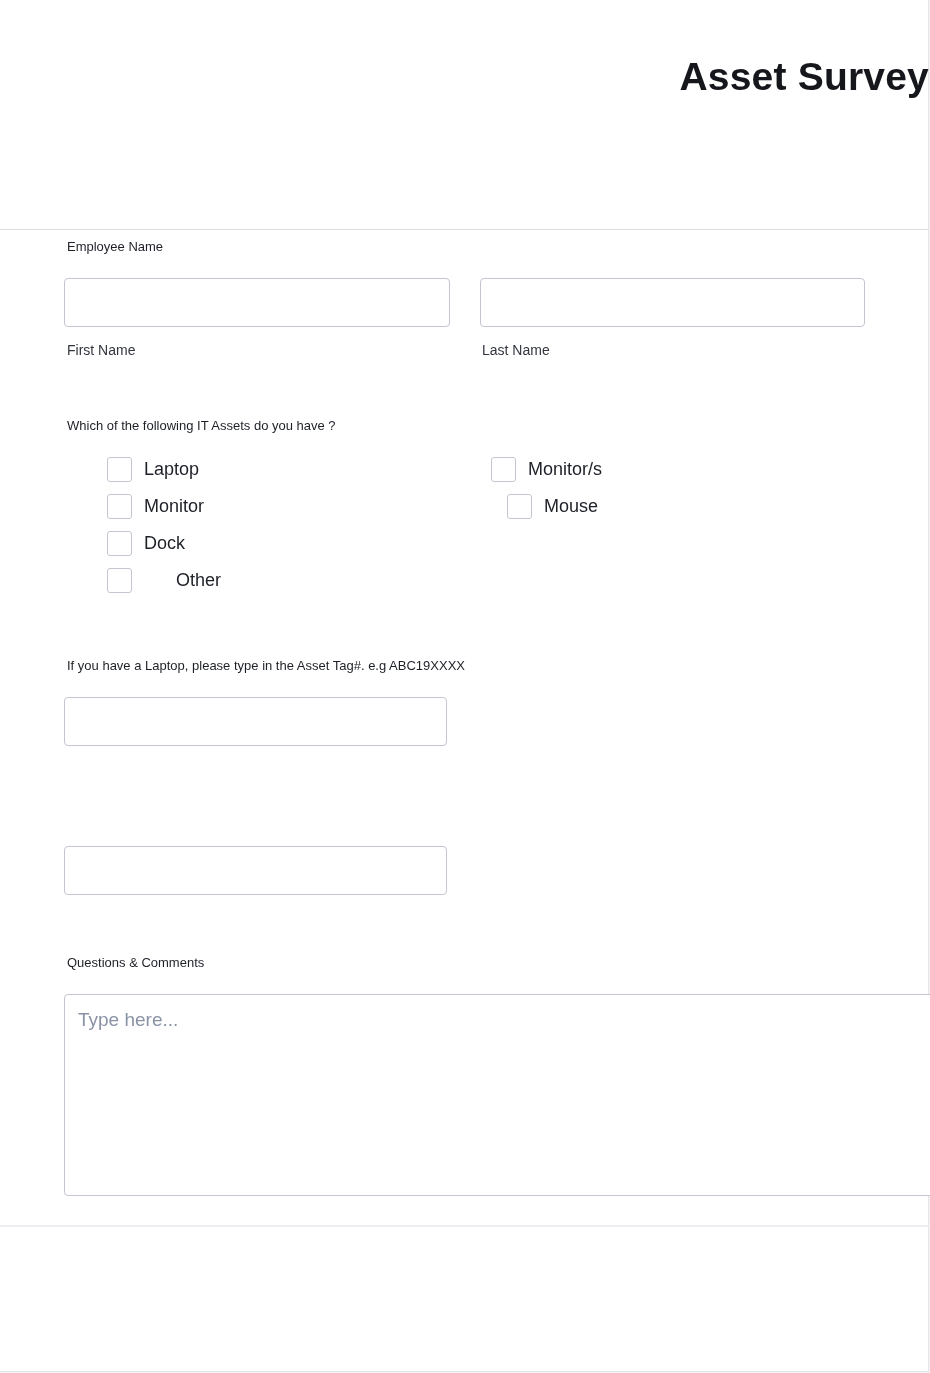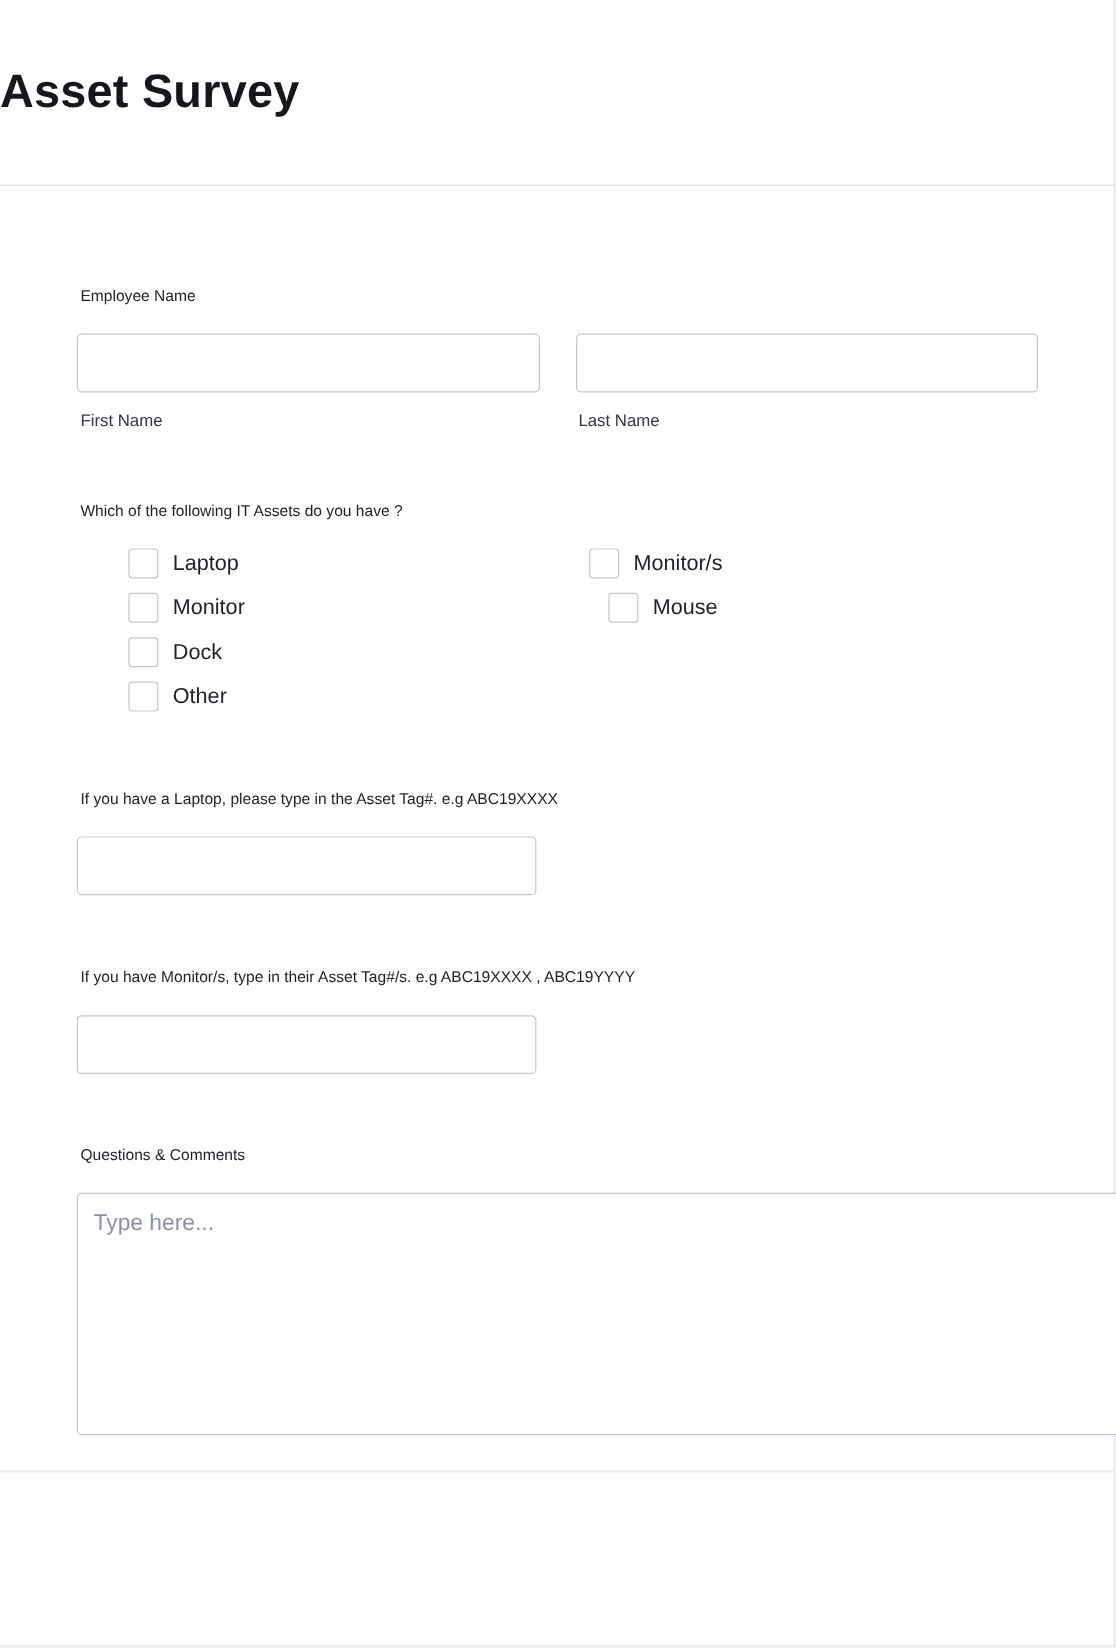--- a/index.html
+++ b/index.html
@@ -2,21 +2,21 @@
 <html><head>
   <meta charset="utf-8">
   <style>
     * { box-sizing: border-box; margin: 0; padding: 0; }
     html, body { width: 930px; height: 1373px; background: #f3f3f5; }
     body { font-family: "Liberation Sans", sans-serif; color: #1b1d23; position: relative; overflow: hidden; }
     .card {
       position: absolute; left: 0; top: 0; width: 929px; height: 1372px;
       background: #ffffff; border-right: 1px solid #e4e5ea; border-bottom: 1px solid #e4e5ea;
     }
-    .header { position: absolute; left: 0; top: 0; width: 929px; height: 155px; border-bottom: 1px solid #dcdee4; text-align: left; }
+    .header { position: absolute; left: 0; top: 0; width: 929px; height: 230px; border-bottom: 1px solid #dcdee4; text-align: right; }
     .title { position: absolute; left: 0; right: 0; top: 55px; font-size: 39px; font-weight: bold; color: #16171c; letter-spacing: 0.2px; }
     .subtitle { position: absolute; left: 0; right: 0; top: 111px; font-size: 19px; color: #1e2027; }
 
     .label { position: absolute; font-size: 13px; color: #1e2027; }
     .sublabel { position: absolute; font-size: 14px; color: #33363f; }
 
     .textbox {
       position: absolute; height: 49px; border: 1px solid #c3c6d0; border-radius: 4px;
       background: #fff; font-family: "Liberation Sans", sans-serif; font-size: 16px; padding: 0 12px; outline: none;
     }
@@ -61,37 +61,36 @@
     <span class="cb-label">Laptop</span>
   </div>
   <div class="cb-row" style="left:64px; top:494px;">
     <div class="cb"></div>
     <span class="cb-label">Monitor</span>
   </div>
   <div class="cb-row" style="left:64px; top:531px;">
     <div class="cb"></div>
     <span class="cb-label">Dock</span>
   </div>
-  <div class="cb-row" style="left:64px; top:568px;">
+  <div class="cb-row" style="left:64px; top:568px;gap:32px;">
     <div class="cb"></div>
     <span class="cb-label">Other</span>
   </div>
   <div class="cb-row" style="left:448px; top:457px;">
     <div class="cb"></div>
     <span class="cb-label">Monitor/s</span>
   </div>
   <div class="cb-row" style="left:464px; top:494px;">
     <div class="cb"></div>
     <span class="cb-label">Mouse</span>
   </div>
 
   <div class="label" style="left:67px; top:658px;">If you have a Laptop, please type in the Asset Tag#. e.g ABC19XXXX</div>
   <input class="textbox" type="text" style="left: 64px; top: 697px; width: 383px;" value="">
 
-  <div class="label" style="left:67px; top:806px;">If you have Monitor/s, type in their Asset Tag#/s. e.g ABC19XXXX , ABC19YYYY</div>
   <input class="textbox" type="text" style="left: 64px; top: 846px; width: 383px;" value="">
 
   <div class="label" style="left:67px; top:955px;">Questions &amp; Comments</div>
   <textarea class="textarea" placeholder="Type here..." style=""></textarea>
 
   <div class="footer-line"></div>
 
 </div>
 
 </body></html>

